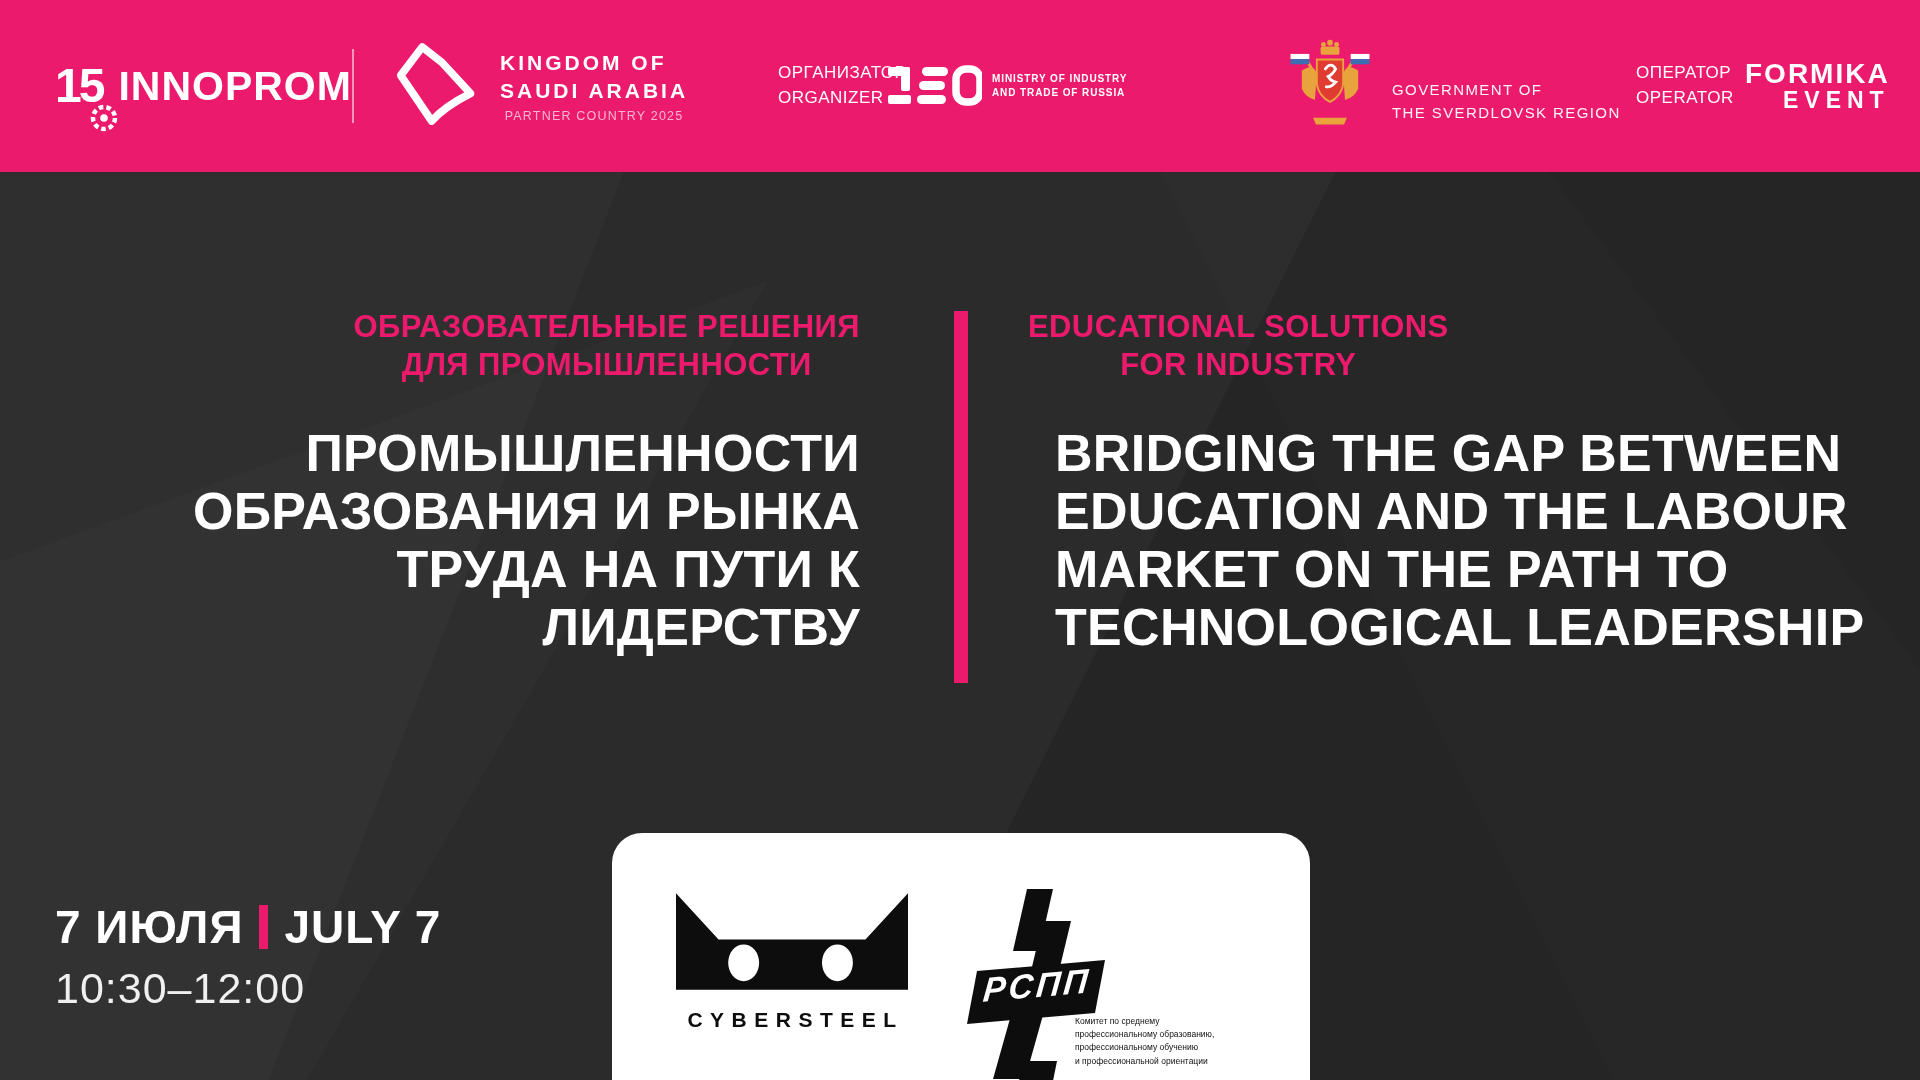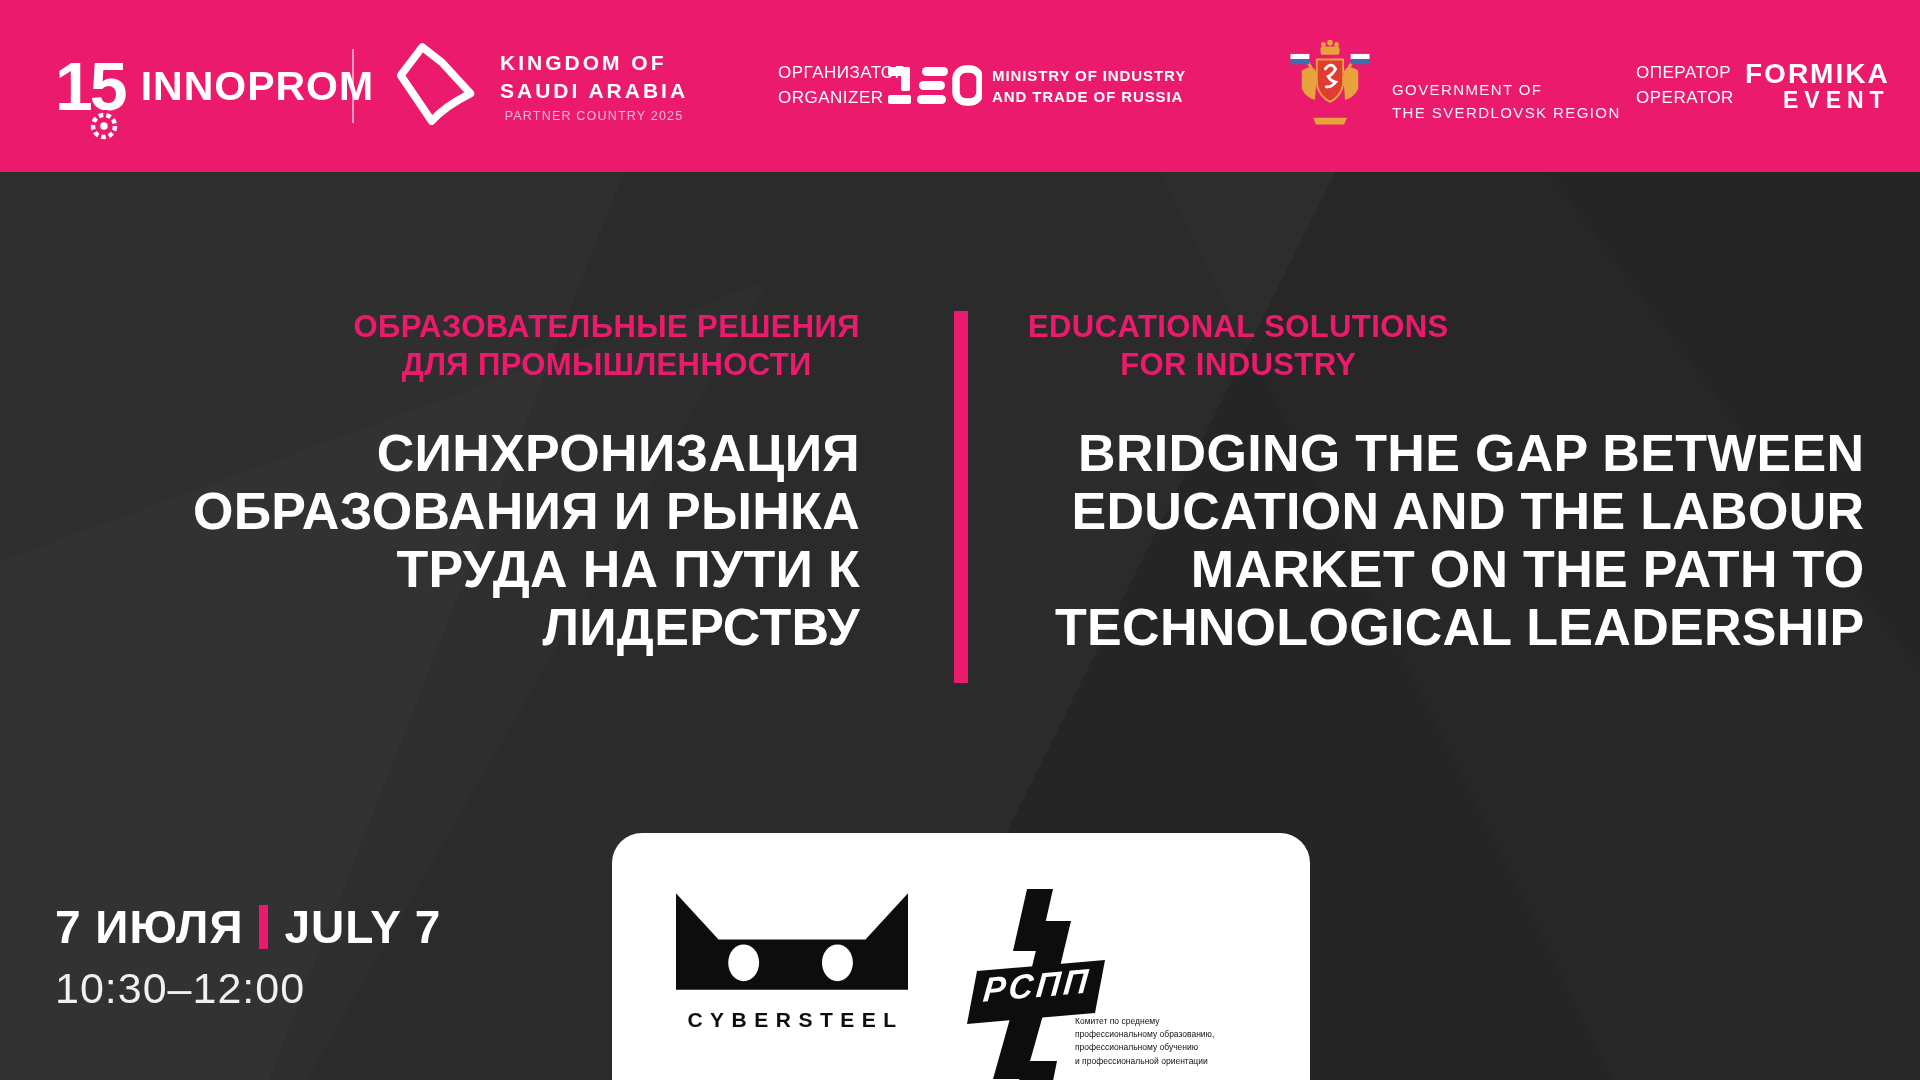--- a/index.html
+++ b/index.html
@@ -10,47 +10,47 @@
   .facet{position:absolute;inset:0;pointer-events:none;}
   .facet-a{background:rgba(255,255,255,0.02);clip-path:polygon(0% 0%,36% 0%,14% 100%,0% 100%);}
   .facet-b{background:rgba(255,255,255,0.015);clip-path:polygon(0% 52%,40% 26%,16% 100%,0% 100%);}
   .facet-c{background:rgba(0,0,0,0.12);clip-path:polygon(74% 0%,100% 0%,100% 100%,46% 100%);}
   .facet-d{background:rgba(255,255,255,0.012);clip-path:polygon(56% 0%,74% 0%,100% 62%,100% 100%,84% 100%);}
 
   
   .header{position:absolute;left:0;top:0;width:1920px;height:172px;background:#EC1A6D;}
   .hitem{position:absolute;top:50%;transform:translateY(-50%);color:#fff;}
   .innoprom{left:55px;display:flex;align-items:center;}
-  .innoprom-num{position:relative;font-size:68px;font-weight:800;letter-spacing:-3px;line-height:1;text-align:right;}
+  .innoprom-num{position:relative;font-size:48px;font-weight:800;letter-spacing:-3px;line-height:1;text-align:right;}
   .gear{position:absolute;left:32px;top:33px;}
   .innoprom-word{font-size:41px;font-weight:800;letter-spacing:1px;margin-left:16px;line-height:1;}
   .hdivider{left:352px;width:2px;height:74px;background:rgba(255,255,255,0.55);}
   .saudi{left:392px;display:flex;align-items:center;gap:20px;}
   .saudi-text{line-height:1;}
   .saudi-l1,.saudi-l2{font-size:21px;font-weight:600;letter-spacing:3px;line-height:1.3;}
   .saudi-l3{font-size:12.5px;font-weight:500;letter-spacing:1.2px;color:rgba(255,255,255,0.68);margin-top:6px;text-align:center;}
   .hlabel{font-size:17px;font-weight:500;letter-spacing:0.5px;line-height:1.45;}
   .org{left:778px;}
   .m120{left:886px;}
-  .mtext{left:992px;font-size:15px;font-weight:700;letter-spacing:0.9px;line-height:1.4;}
+  .mtext{left:992px;font-size:10px;font-weight:700;letter-spacing:0.9px;line-height:1.4;}
   .arms{left:1283px;}
   .govtext{left:1392px;font-size:15px;font-weight:400;letter-spacing:1.4px;line-height:1.5;color:rgba(255,255,255,0.95);margin-top:15px;}
   .op{left:1636px;}
   .formika{left:1745px;text-align:right;line-height:1.05;}
   .formika-l1{font-size:28px;font-weight:800;letter-spacing:2px;}
   .formika-l2{font-size:23px;font-weight:800;letter-spacing:6px;}
 
   
   .cat{position:absolute;top:308px;color:#EC1A6D;font-size:31px;font-weight:800;line-height:38px;letter-spacing:0.4px;}
   .cat-ru{right:1060px;text-align:center;}
   .cat-en{left:1028px;text-align:center;}
   .vbar{position:absolute;left:954px;top:311px;width:14px;height:372px;background:#EC1A6D;}
   .title{position:absolute;top:424px;color:#fff;font-size:52px;font-weight:800;line-height:58px;letter-spacing:0.3px;}
   .title-ru{right:1060px;text-align:right;}
-  .title-en{left:1055px;text-align:right;}
+  .title-en{left:1055px;text-align:left;}
 
   
   .schedule{position:absolute;left:55px;top:900px;color:#fff;}
   .sched-line1{font-size:46px;font-weight:800;letter-spacing:1px;display:flex;align-items:center;}
   .sched-sep{display:inline-block;width:9px;height:44px;background:#EC1A6D;margin:0 16px;
              color:transparent;overflow:hidden;font-size:10px;}
   .sched-time{font-size:43px;font-weight:400;letter-spacing:1px;color:#F0F0F0;margin-top:10px;}
 
   
   .card{position:absolute;left:612px;top:833px;width:698px;height:300px;background:#fff;border-radius:30px;}
@@ -171,21 +171,21 @@
   </div>
 
   <div class="vbar"></div>
 
   <div class="cat cat-en">
     <div>EDUCATIONAL SOLUTIONS</div>
     <div>FOR INDUSTRY</div>
   </div>
 
   <div class="title title-ru">
-    <div>СИНХРОНИЗАЦИЯ</div>
+    <div>ПРОМЫШЛЕННОСТИ</div>
     <div>ОБРАЗОВАНИЯ И РЫНКА</div>
     <div>ТРУДА НА ПУТИ К</div>
     <div>ЛИДЕРСТВУ</div>
   </div>
 
   <div class="title title-en">
     <div>BRIDGING THE GAP BETWEEN</div>
     <div>EDUCATION AND THE LABOUR</div>
     <div>MARKET ON THE PATH TO</div>
     <div>TECHNOLOGICAL LEADERSHIP</div>

